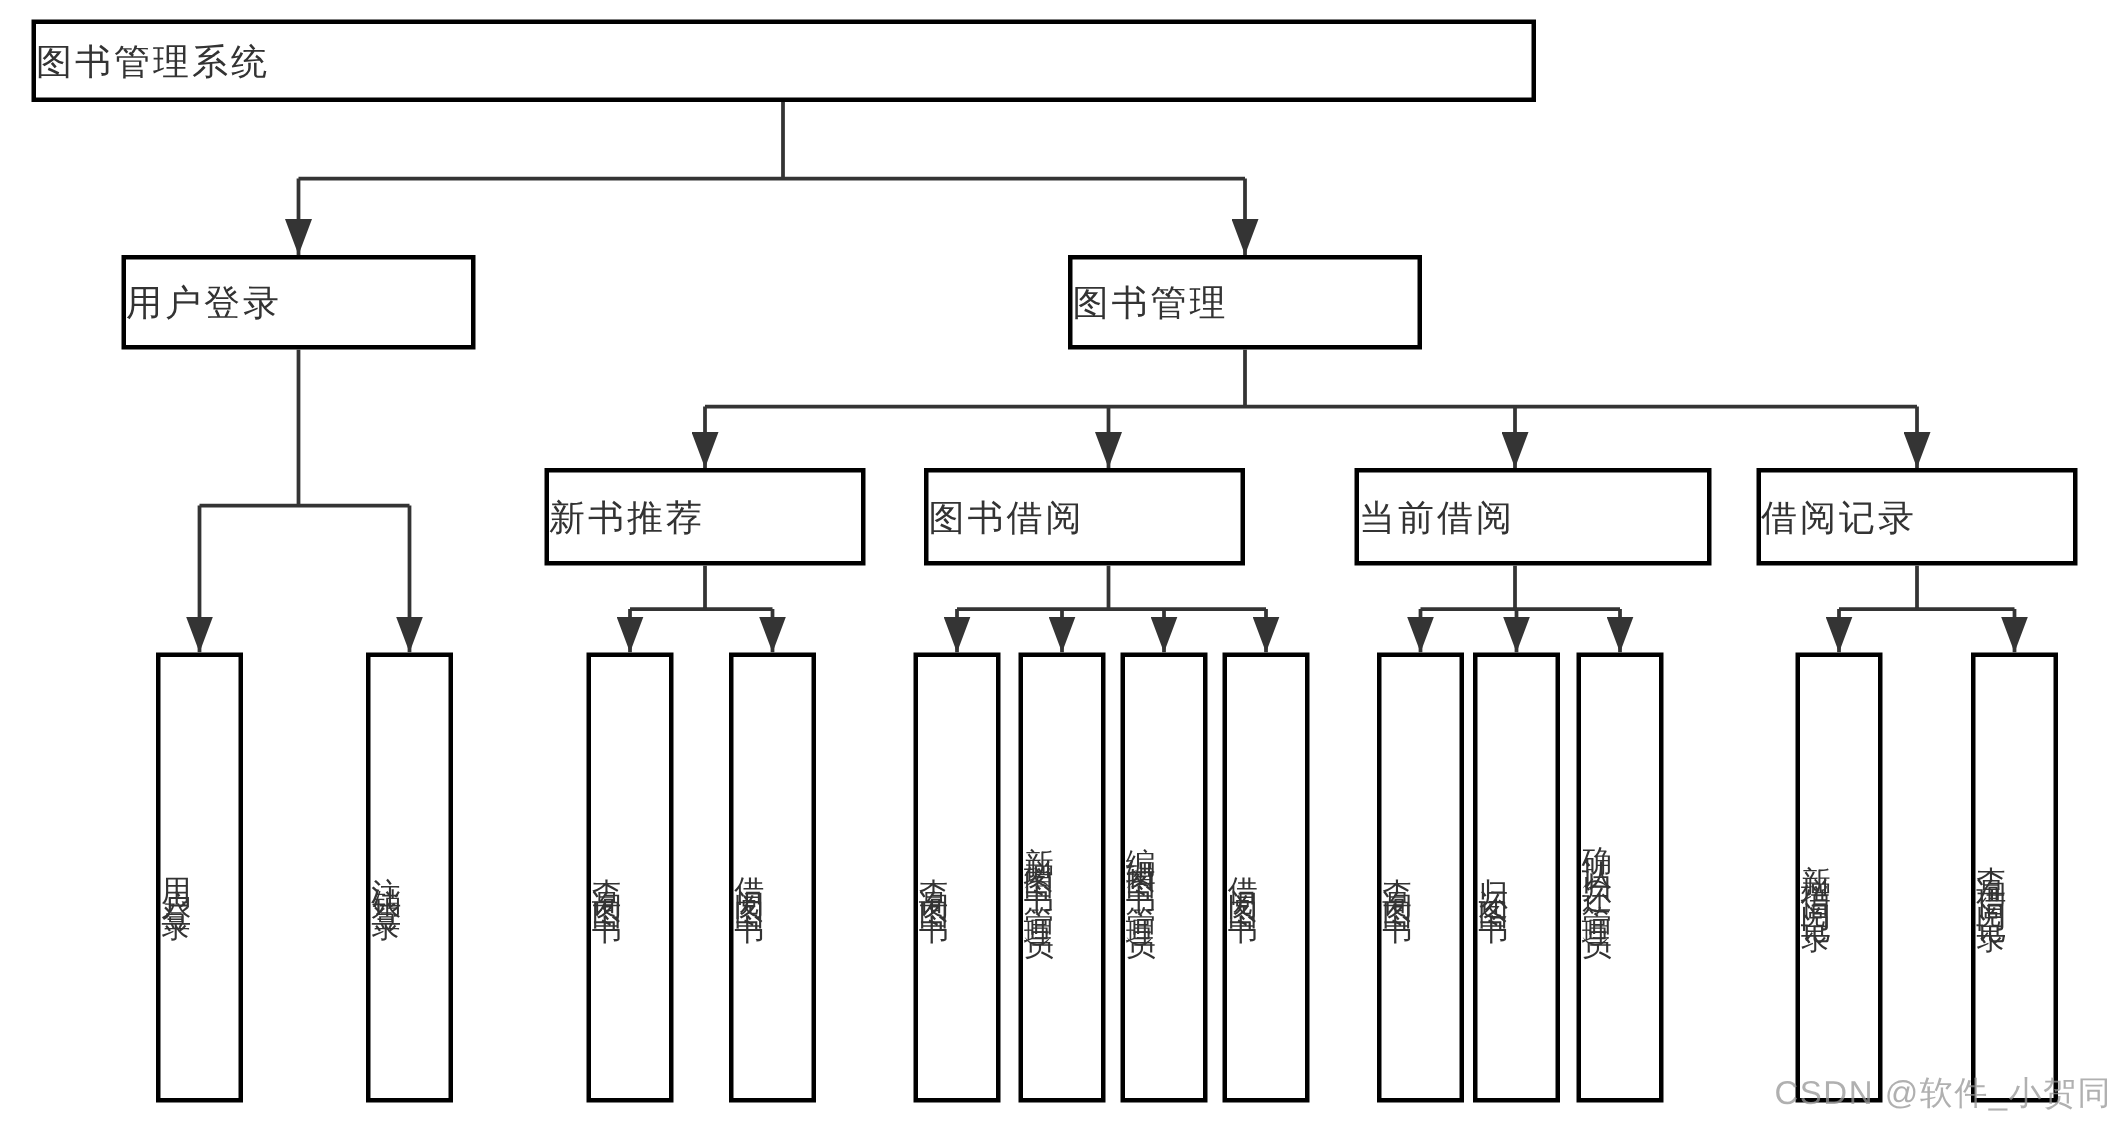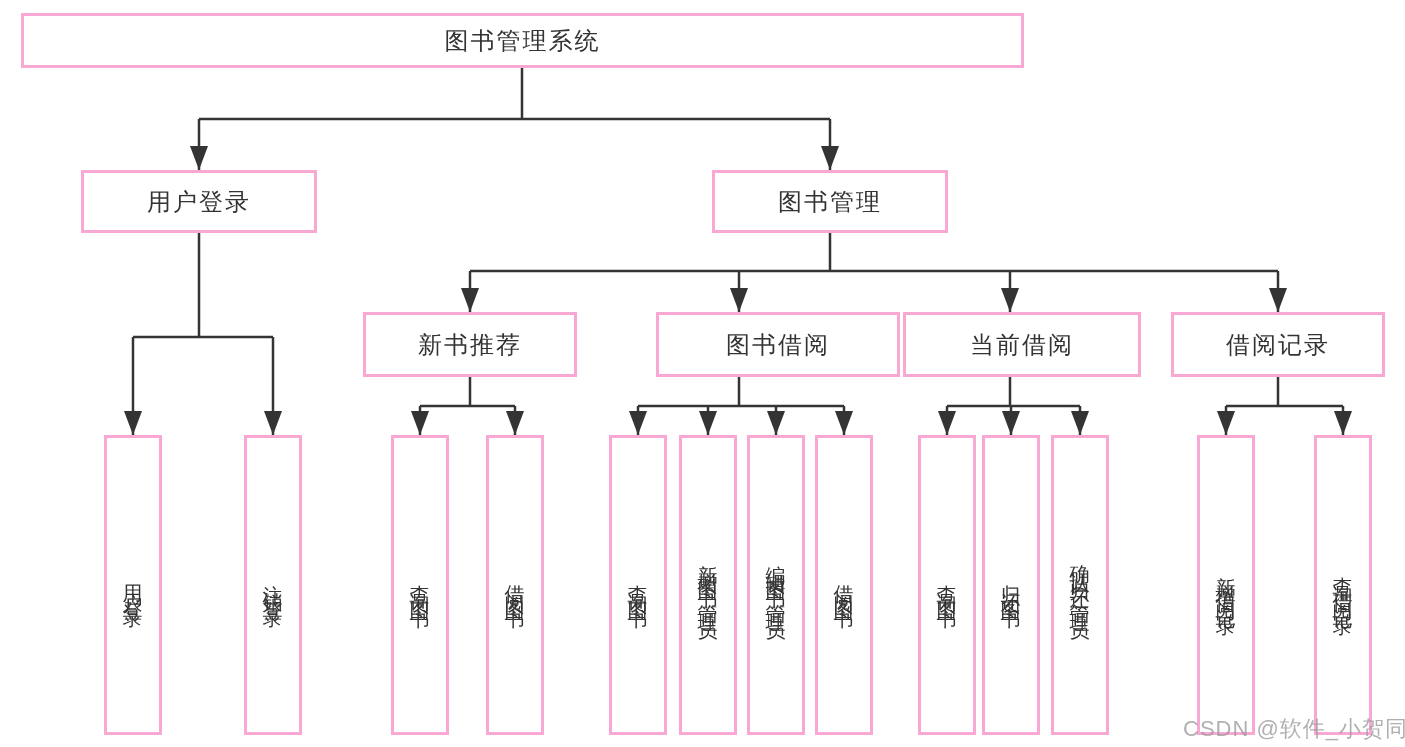--- a/index.html
+++ b/index.html
@@ -7,23 +7,23 @@
     position:relative;
     width:1405px;height:747px;
     background:#ffffff;
     font-family:"Liberation Sans","DejaVu Sans",sans-serif;
     overflow:hidden;
   }
   svg.wires{position:absolute;left:0;top:0;z-index:1;}
   .node{
     position:absolute;
     box-sizing:border-box;
-    border:3px solid #f9a8d4;
+    border:3px solid #000000;
     background:#ffffff;
-    display:flex;align-items:center;justify-content:center;
+    display:flex;align-items:center;justify-content:flex-start;
     color:#333333;
     z-index:2;
   }
   .node.h{font-size:24px;letter-spacing:2px;}
   .node.v .vlabel{
     writing-mode:vertical-rl;
     text-orientation:mixed;
     font-size:20px;
     letter-spacing:8px;
     line-height:1;
@@ -88,21 +88,21 @@
   <div class="node h" style="left:81px;top:170px;width:236px;height:63px">
     <span>用户登录</span>
   </div>
   <div class="node h" style="left:712px;top:170px;width:236px;height:63px">
     <span>图书管理</span>
   </div>
 
   <div class="node h" style="left:363px;top:312px;width:214px;height:65px">
     <span>新书推荐</span>
   </div>
-  <div class="node h" style="left:656px;top:312px;width:244px;height:65px">
+  <div class="node h" style="left:616px;top:312px;width:214px;height:65px">
     <span>图书借阅</span>
   </div>
   <div class="node h" style="left:903px;top:312px;width:238px;height:65px">
     <span>当前借阅</span>
   </div>
   <div class="node h" style="left:1171px;top:312px;width:214px;height:65px">
     <span>借阅记录</span>
   </div>
 
   <div class="node v" style="left:104px;top:435px;width:58px;height:300px">

